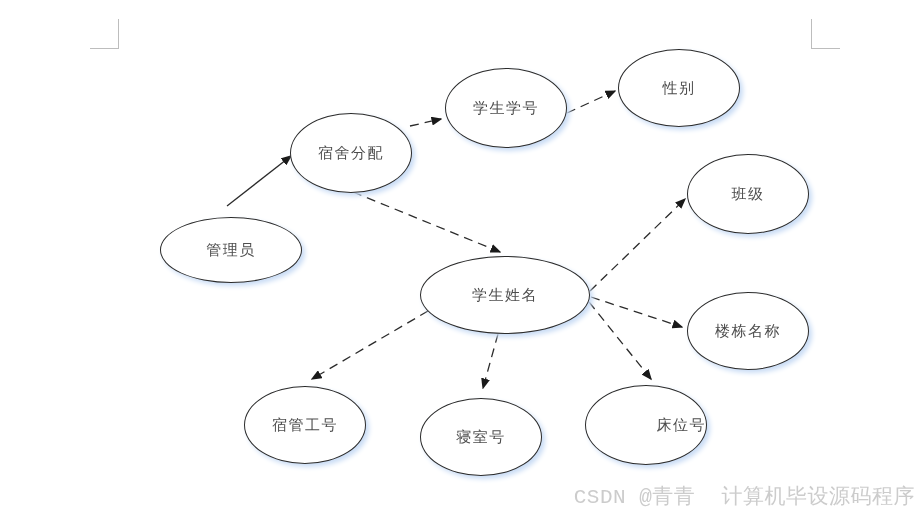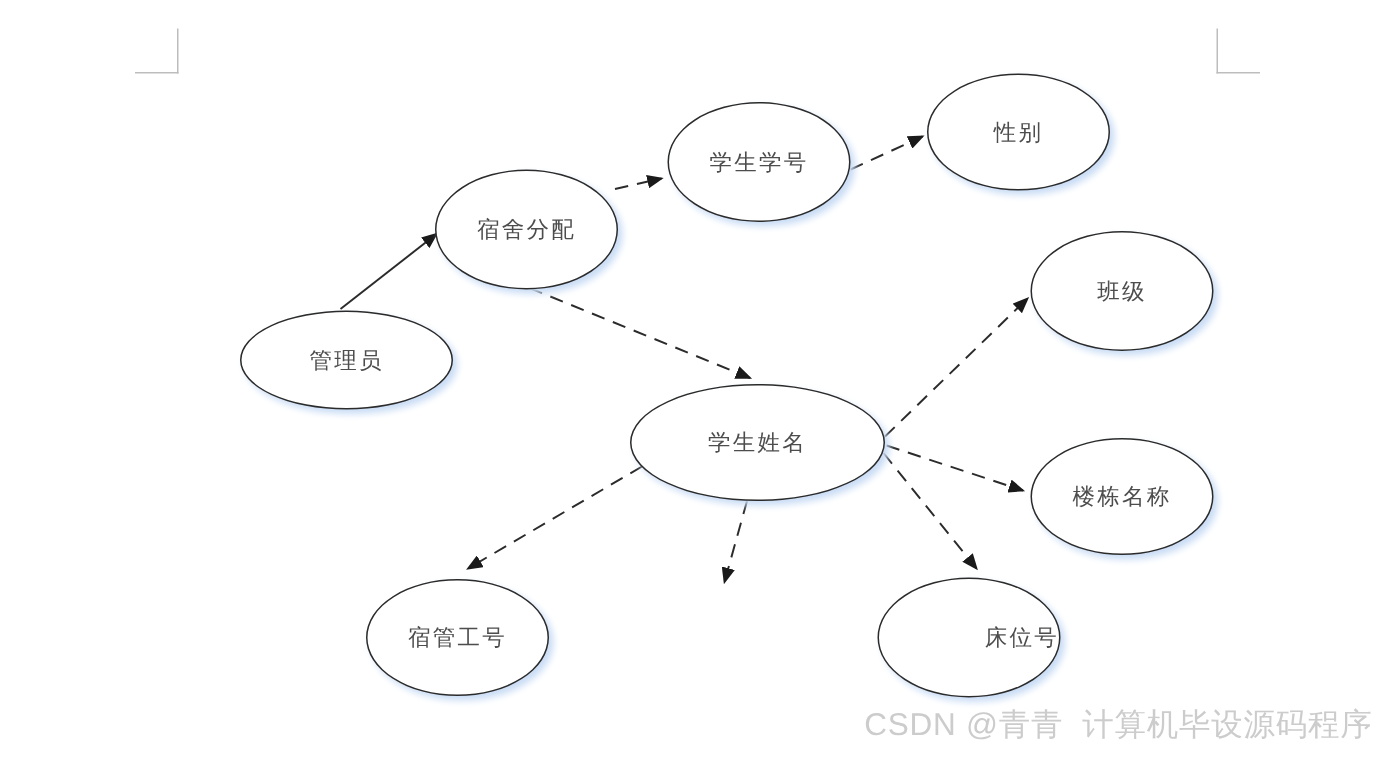--- a/index.html
+++ b/index.html
@@ -64,22 +64,22 @@
   .node span {
     color: var(--text, #4d4d4d);
     font-size: 15px;
     letter-spacing: 1.5px;
     white-space: nowrap;
   }
   
   .watermark {
     position: absolute;
     right: 8px;
-    bottom: 23px;
-    font-family: Liberation Sans, sans-serif;
+    bottom: 10px;
+    font-family: Liberation Mono, monospace;
     font-size: 21px;
     color: var(--watermark, #cccccc);
     white-space: pre;
     letter-spacing: 0.5px;
   }
 </style>
 </head>
 <body>
 
 <div id="stage" style="--stroke: #2b2b2b; --shadow: #c9dcf5; --text: #4d4d4d; --watermark: #cccccc; background: rgb(255, 255, 255);">
@@ -98,21 +98,21 @@
       <line x1="567" y1="113" x2="615" y2="91" class="edge dashed" marker-end="url(#arrow)"></line>
       <line x1="353" y1="192" x2="500" y2="252" class="edge dashed" marker-end="url(#arrow)"></line>
       <line x1="590" y1="291" x2="685" y2="199" class="edge dashed" marker-end="url(#arrow)"></line>
       <line x1="591" y1="297" x2="682" y2="327" class="edge dashed" marker-end="url(#arrow)"></line>
       <line x1="589" y1="302" x2="651" y2="379" class="edge dashed" marker-end="url(#arrow)"></line>
       <line x1="498" y1="334" x2="483" y2="388" class="edge dashed" marker-end="url(#arrow)"></line>
       <line x1="428" y1="311" x2="312" y2="379" class="edge dashed" marker-end="url(#arrow)"></line>
     </svg>
 
   <div class="watermark">CSDN @青青  计算机毕设源码程序</div>
-<div class="node" style="left: 160px; top: 207px; width: 142px; height: 66px;">
+<div class="node" style="left: 160px; top: 217px; width: 142px; height: 66px;">
       <span>管理员</span>
     </div>
     <div class="node" style="left: 290px; top: 113px; width: 122px; height: 80px;">
       <span>宿舍分配</span>
     </div>
     <div class="node" style="left: 445px; top: 68px; width: 122px; height: 80px;">
       <span>学生学号</span>
     </div>
     <div class="node" style="left: 618px; top: 49px; width: 122px; height: 78px;">
       <span>性别</span>
@@ -122,16 +122,19 @@
     </div>
     <div class="node" style="left: 420px; top: 256px; width: 170px; height: 78px;">
       <span>学生姓名</span>
     </div>
     <div class="node" style="left: 687px; top: 292px; width: 122px; height: 78px; text-align: center;">
       <span>楼栋名称</span>
     </div>
     <div class="node" style="left: 244px; top: 386px; width: 122px; height: 78px;">
       <span>宿管工号</span>
     </div>
+    <div class="node" style="left: 420px; top: 398px; width: 122px; height: 78px;">
+      <span>寝室号</span>
+    </div>
     <div class="node" style="left: 585px; top: 385px; width: 122px; height: 80px; justify-content: flex-end;">
       <span>床位号</span>
     </div>
   </div>
 
 </body></html>

